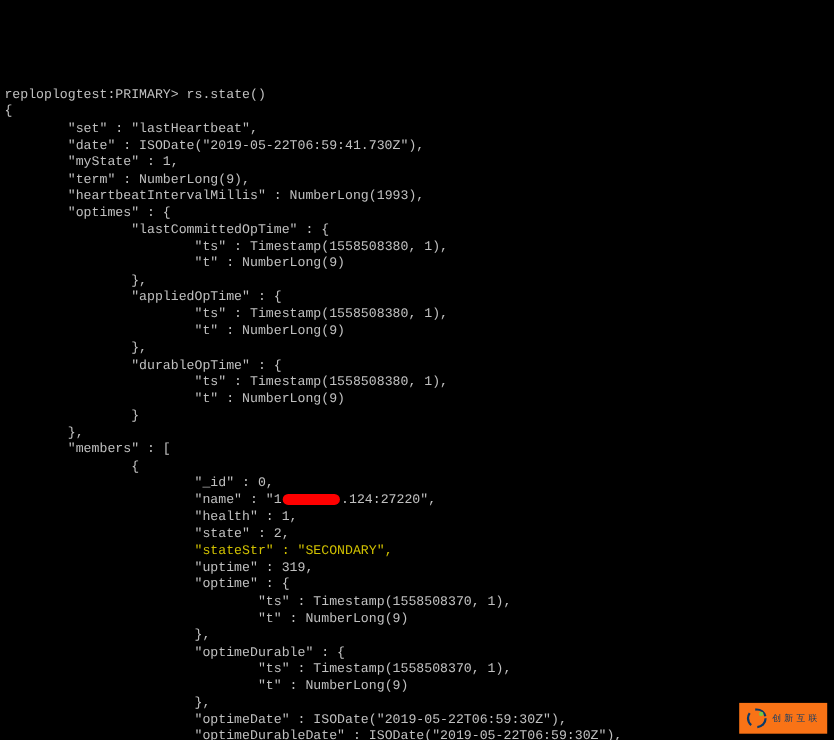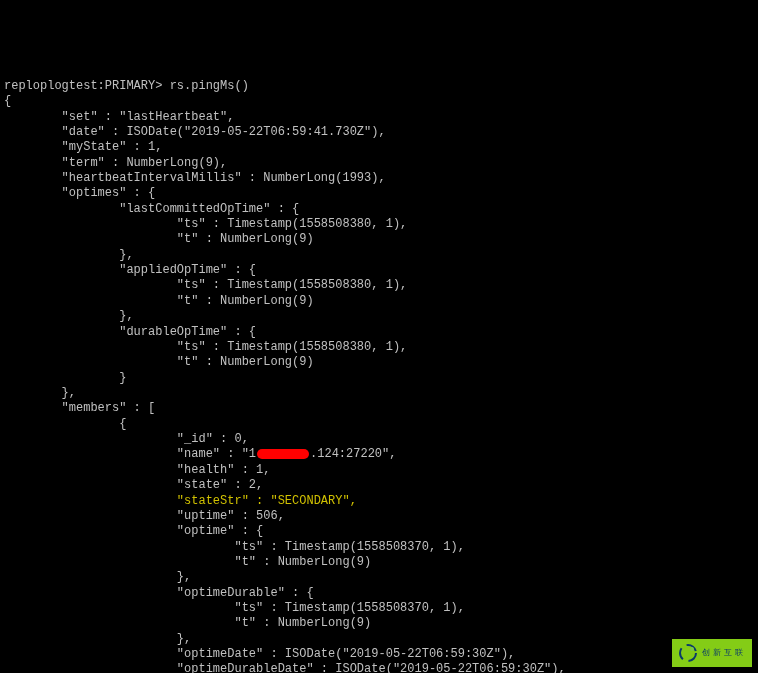--- a/index.html
+++ b/index.html
@@ -24,21 +24,21 @@
     width: 52px;
     height: 10px;
     border-radius: 5px;
     vertical-align: middle;
     margin: 0 1px;
   }
   .logo {
     position: absolute;
     right: 6px;
     bottom: 6px;
-    background: #84cc16;
+    background: #f97316;
     padding: 4px 6px;
     font-size: 14px;
     font-weight: bold;
     color: #0a3a6a;
     font-family: Arial, sans-serif;
     display: flex;
     align-items: center;
     gap: 4px;
     white-space: normal;
     box-shadow: 0 0 3px rgba(0,0,0,0.4);
@@ -46,21 +46,21 @@
   .logo svg { display: block; }
   .logo-text { line-height: 1; }
   .logo-cn { font-size: 8px; color: #0a3a6a; display: block; font-weight: normal; letter-spacing: 3px; }
 </style>
 </head>
 <body>
 
 
 
 <div class="terminal">
-<span><span>reploplogtest:PRIMARY&gt;</span> <span class="cmd">rs.pingMs()</span></span>
+<span><span>reploplogtest:PRIMARY&gt;</span> <span class="cmd">rs.state()</span></span>
 {
         "set" : "<span>lastHeartbeat</span>",
         "date" : <span>ISODate("2019-05-22T06:59:41.730Z")</span>,
         "myState" : <span>1</span>,
         "term" : <span>NumberLong(9)</span>,
         "heartbeatIntervalMillis" : <span>NumberLong(1993)</span>,
         "optimes" : {
                 "lastCommittedOpTime" : {
                         "ts" : <span>Timestamp(1558508380, 1)</span>,
                         "t" : <span>NumberLong(9)</span>
@@ -74,21 +74,21 @@
                         "t" : <span>NumberLong(9)</span>
                 }
         },
         "members" : [
                 {
                         "_id" : <span>0</span>,
                         "name" : "1<span class="redacted"></span><span>.124:27220</span>",
                         "health" : <span>1</span>,
                         "state" : <span>2</span>,
                         <span class="yellow">"stateStr" : "<span>SECONDARY</span>",</span>
-                        "uptime" : <span>506</span>,
+                        "uptime" : <span>319</span>,
                         "optime" : {
                                 "ts" : <span>Timestamp(1558508370, 1)</span>,
                                 "t" : <span>NumberLong(9)</span>
                         },
                         "optimeDurable" : {
                                 "ts" : <span>Timestamp(1558508370, 1)</span>,
                                 "t" : <span>NumberLong(9)</span>
                         },
                         "optimeDate" : <span>ISODate("2019-05-22T06:59:30Z")</span>,
                         "optimeDurableDate" : <span>ISODate("2019-05-22T06:59:30Z")</span>,

